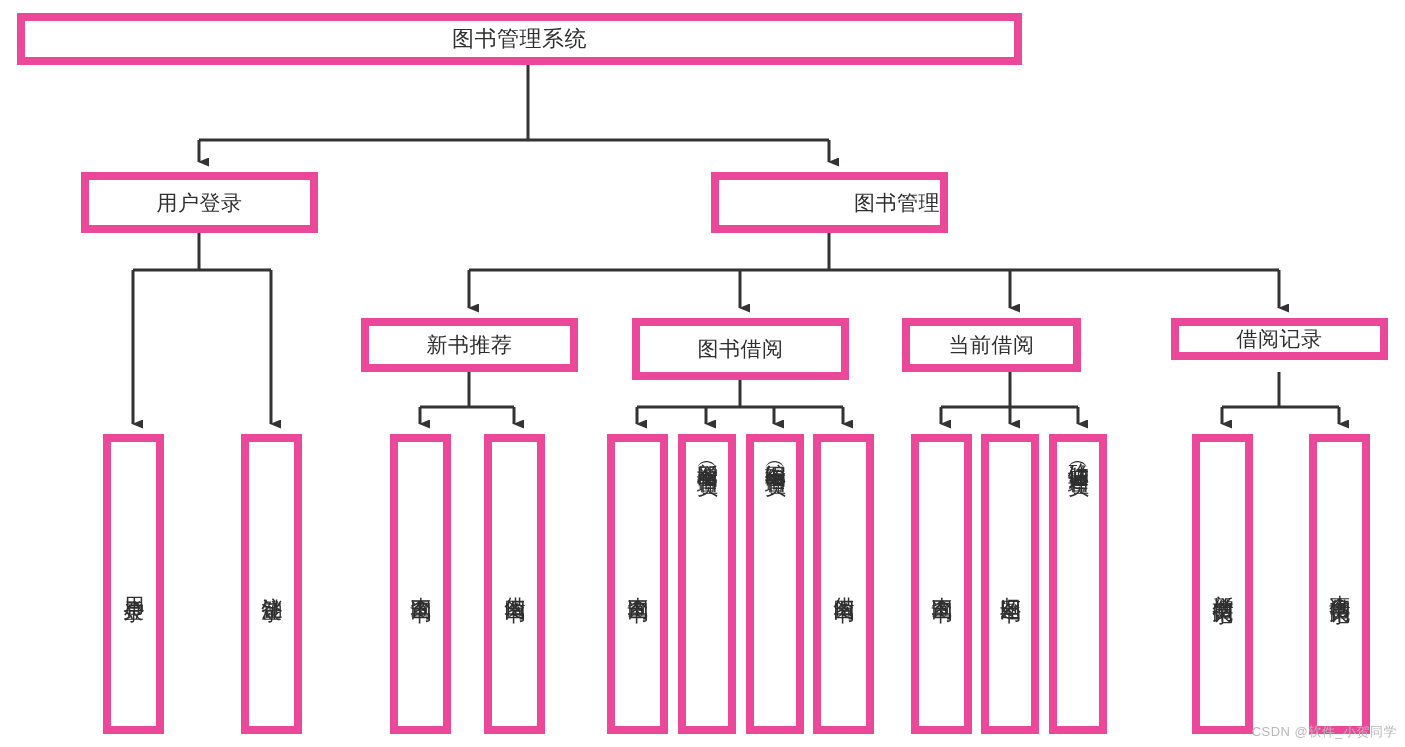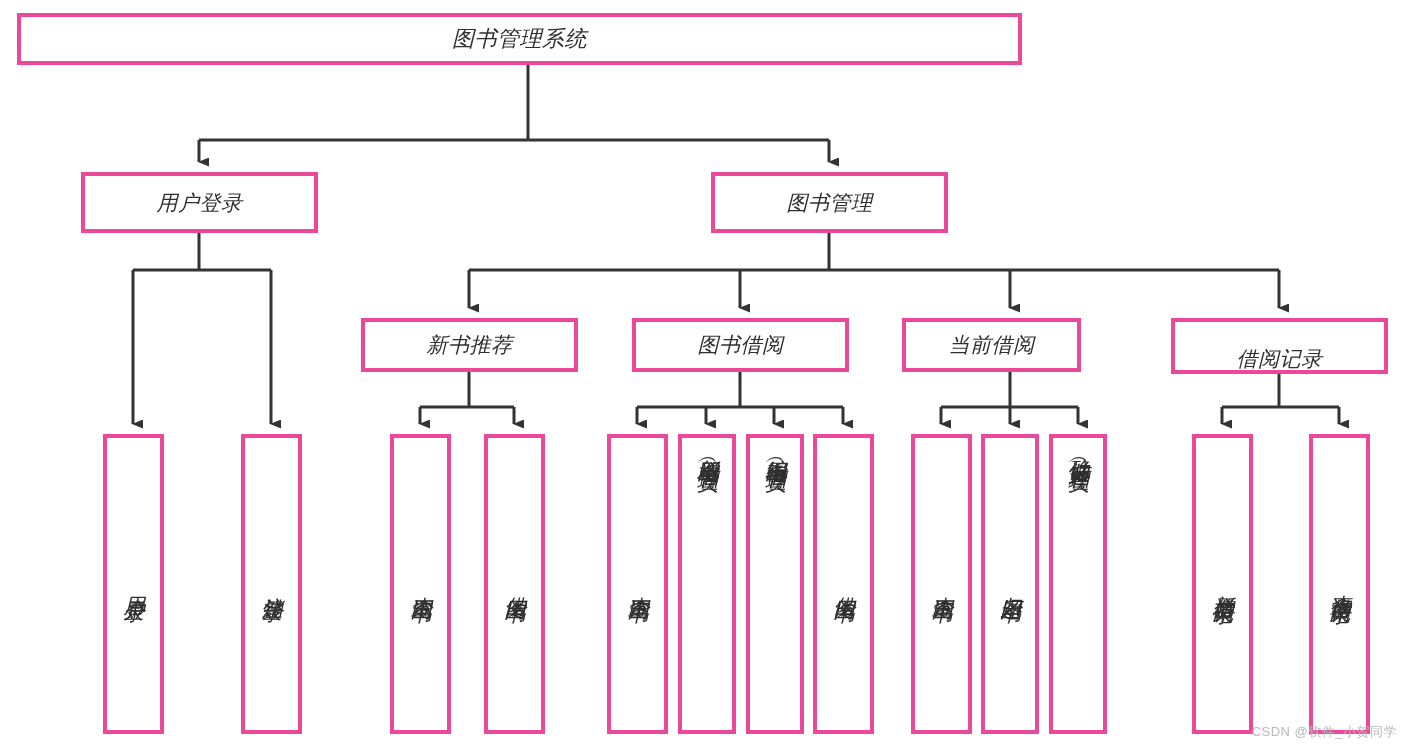--- a/index.html
+++ b/index.html
@@ -23,27 +23,26 @@
     position: absolute;
     left: 0;
     top: 0;
     width: 1405px;
     height: 747px;
     pointer-events: none;
   }
   .node-box {
     position: absolute;
     box-sizing: border-box;
-    border: 4px solid #ec4899;
+    border: 8px solid #ec4899;
     background: #ffffff;
     display: flex;
     align-items: center;
     justify-content: center;
     color: #2f2f2f;
-    font-style: italic;
   }
   .node-box.horizontal {
     font-size: 21px;
     letter-spacing: 0.5px;
     line-height: 1.1;
   }
   .node-box.root {
     font-size: 22px;
   }
   .node-box.vertical {
@@ -126,34 +125,34 @@
     </g>
   </svg>
 
   <div class="node-box root horizontal" style="left:17px; top:13px; width:1005px; height:52px;">
     <span class="node-label">图书管理系统</span>
   </div>
 
   <div class="node-box horizontal" style="left:81px; top:172px; width:237px; height:61px;">
     <span class="node-label">用户登录</span>
   </div>
-  <div class="node-box horizontal" style="left:711px; top:172px; width:237px; height:61px;">
+  <div class="node-box horizontal" style="left:711px; top:172px; width:237px; height:61px;justify-content:flex-end;">
     <span class="node-label">图书管理</span>
   </div>
 
   <div class="node-box horizontal" style="left:361px; top:318px; width:217px; height:54px;text-align:right;">
     <span class="node-label">新书推荐</span>
   </div>
-  <div class="node-box horizontal" style="left:632px; top:318px; width:217px; height:54px;">
+  <div class="node-box horizontal" style="left:632px; top:318px; width:217px; height:62px;">
     <span class="node-label">图书借阅</span>
   </div>
   <div class="node-box horizontal" style="left:902px; top:318px; width:179px; height:54px;">
     <span class="node-label">当前借阅</span>
   </div>
-  <div class="node-box horizontal" style="left:1171px; top:318px; width:217px; height:56px;align-items:flex-end;">
+  <div class="node-box horizontal" style="left:1171px; top:318px; width:217px; height:42px;">
     <span class="node-label">借阅记录</span>
   </div>
 
   <div class="node-box vertical" style="left:103px; top:434px; width:61px; height:300px;">
     <span class="node-label">用户登录</span>
   </div>
   <div class="node-box vertical" style="left:241px; top:434px; width:61px; height:300px;">
     <span class="node-label">注销登录</span>
   </div>
 

